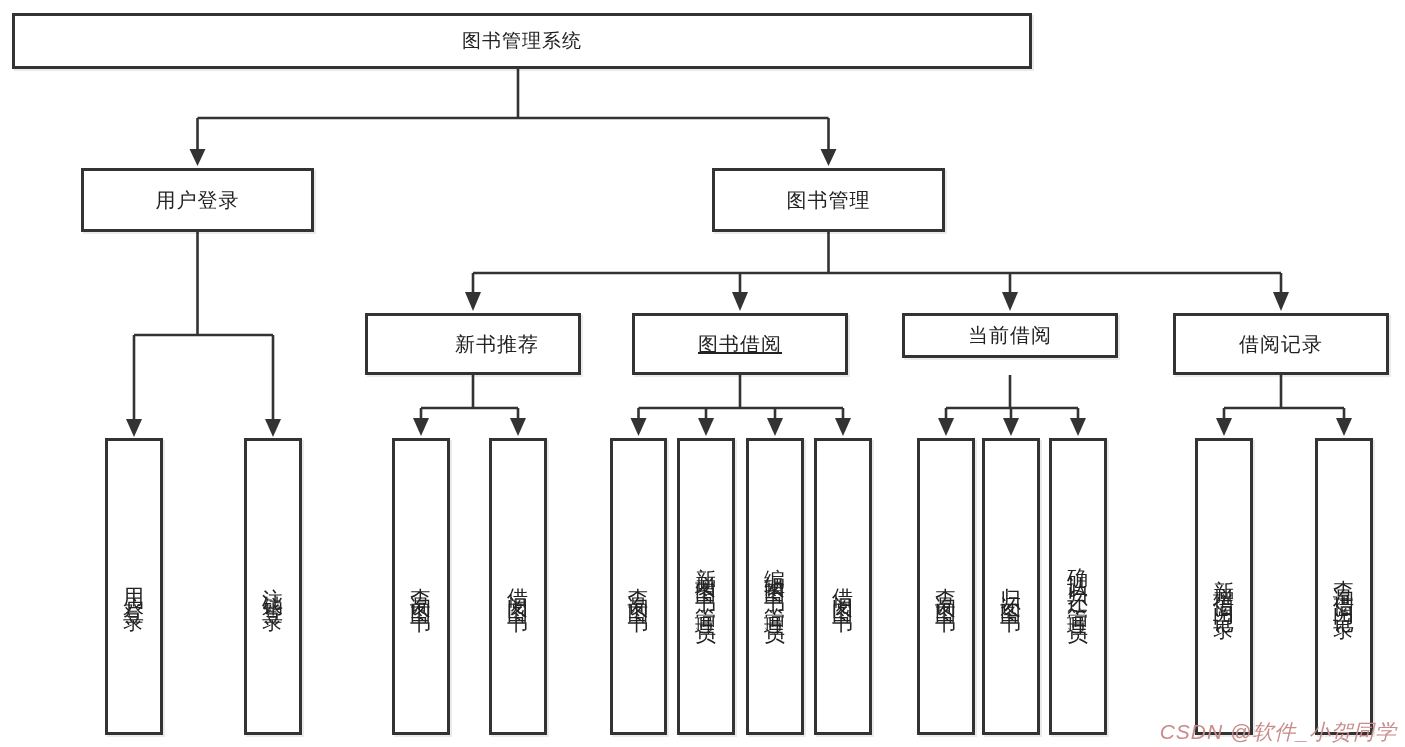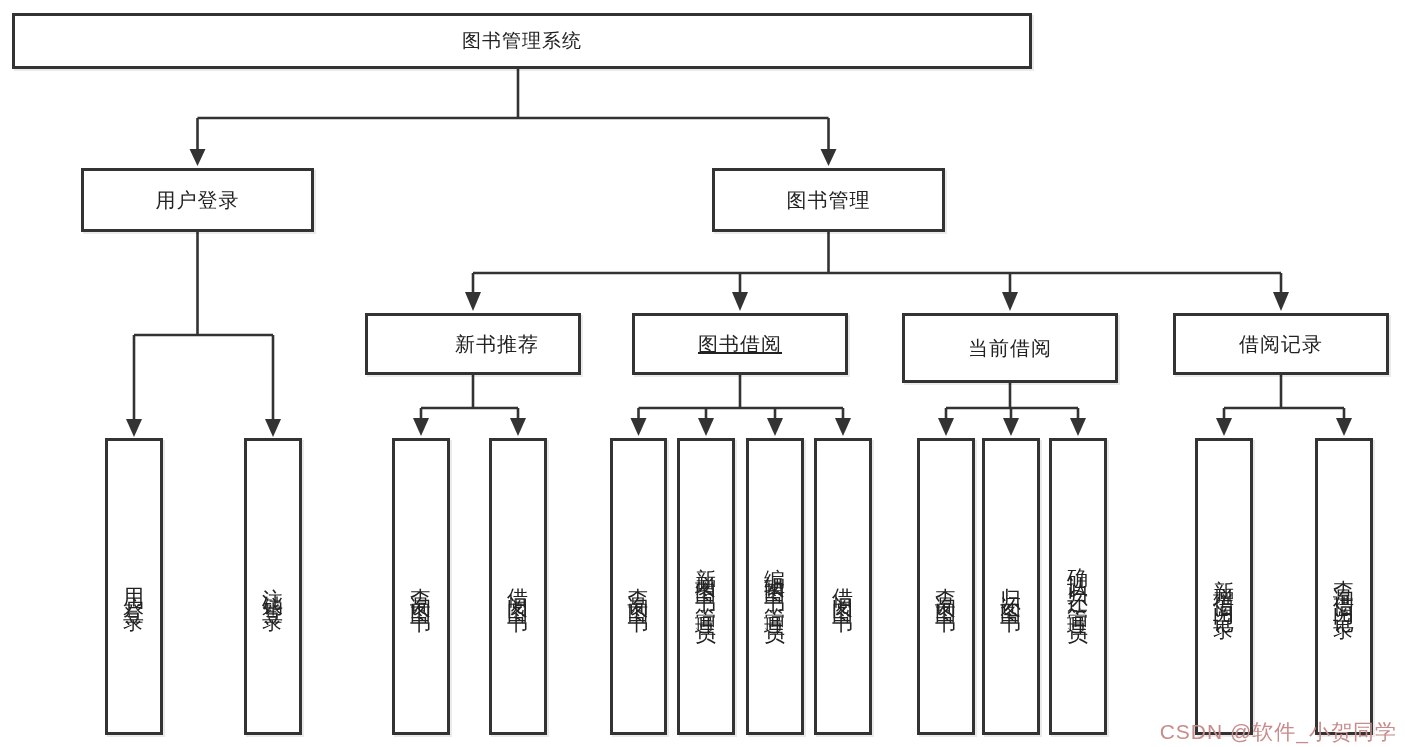--- a/index.html
+++ b/index.html
@@ -27,21 +27,21 @@
     color:var(--text);
     font-size:20px;
     letter-spacing:1px;
     box-shadow:2px 2px 0 rgba(0,0,0,0.08);
   }
   .root-box{left:12px;top:13px;width:1020px;height:56px;font-size:19px;}
   .n-user-login {left:81px; top:168px;width:233px;height:64px;}
   .n-book-mgmt {left:712px;top:168px;width:233px;height:64px;}
   .n-new-book  {left:365px;top:313px;width:216px;height:62px;padding-left:48px;}
   .n-borrow    {left:632px;top:313px;width:216px;height:62px;text-decoration:underline;}
-  .n-current   {left:902px;top:313px;width:216px;height:70px;text-align:right;}
+  .n-current   {left:902px;top:313px;width:216px;height:45px;text-align:right;}
   .n-records   {left:1173px;top:313px;width:216px;height:62px;}
   .vbox{top:438px;height:297px;letter-spacing:0;}
   .vbox span{
     writing-mode:vertical-lr;
     text-orientation:mixed;
     letter-spacing:8px;
     font-size:21px;
     line-height:1;
   }
   .lf-1a{left:105px;width:58px;}
@@ -55,20 +55,21 @@
   .lf-4a{left:917px;width:58px;}
   .lf-4b{left:982px;width:58px;}
   .lf-4c{left:1049px;width:58px;}
   .lf-5a{left:1195px;width:58px;}
   .lf-5b{left:1315px;width:58px;}
   .watermark{
     position:absolute;right:8px;bottom:1px;
     font-size:21px;color:var(--wm);
     letter-spacing:1px;
     white-space:nowrap;
+    font-style:italic;
   }
 </style>
 </head>
 <body>
 
 <div class="canvas">
 
   <svg class="connector-layer" viewBox="0 0 1405 747" xmlns="http://www.w3.org/2000/svg">
 
     <g>

